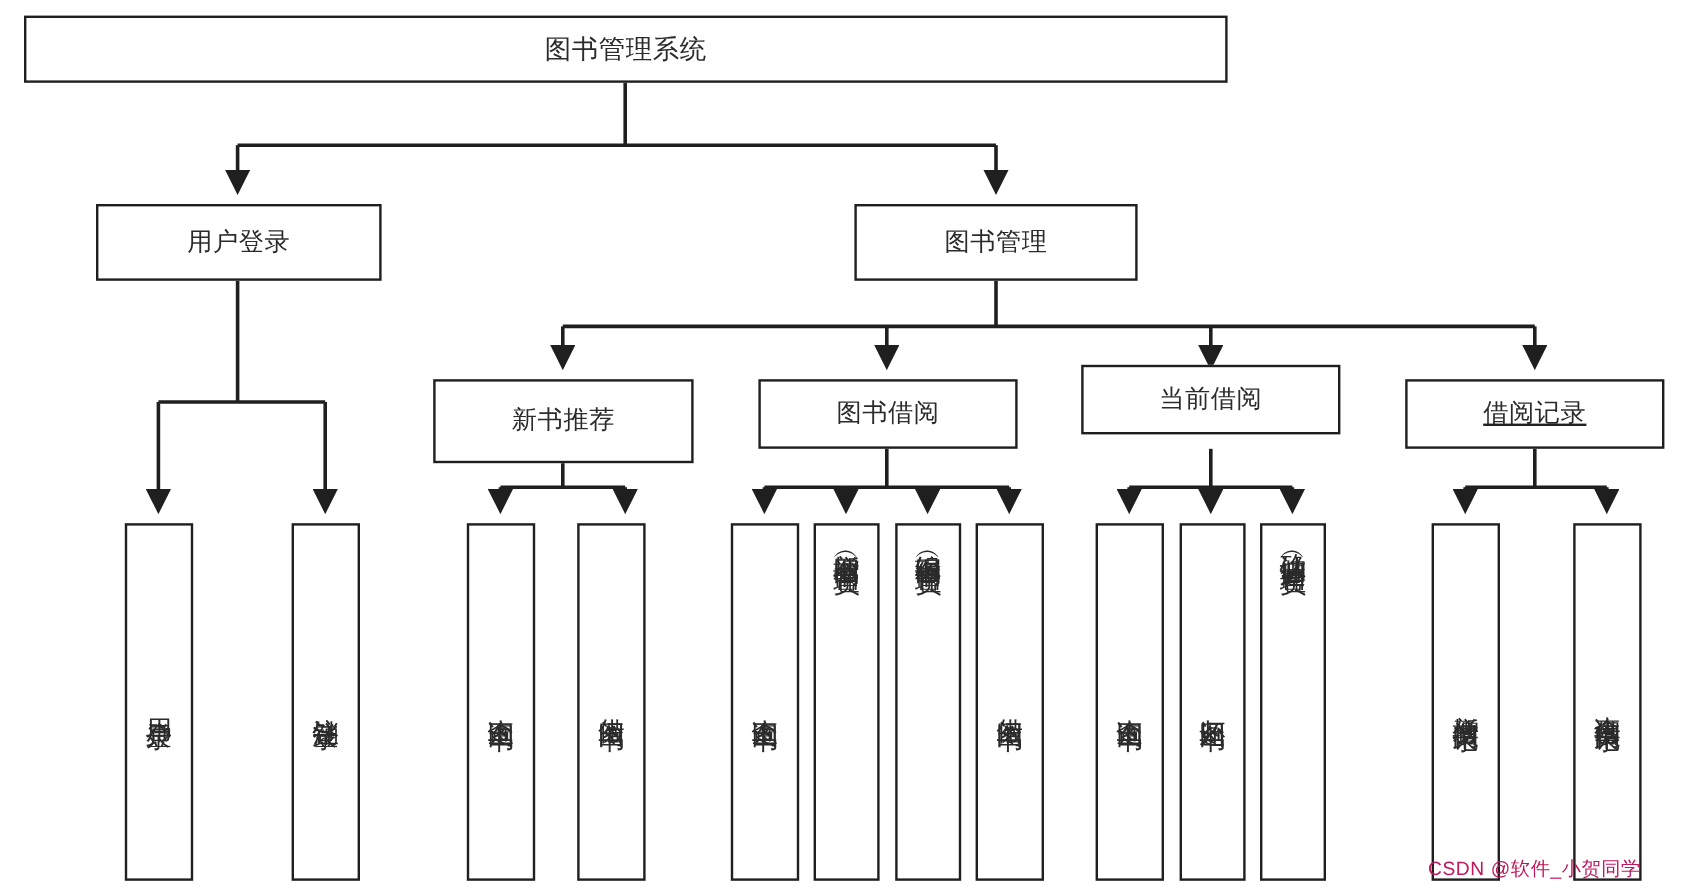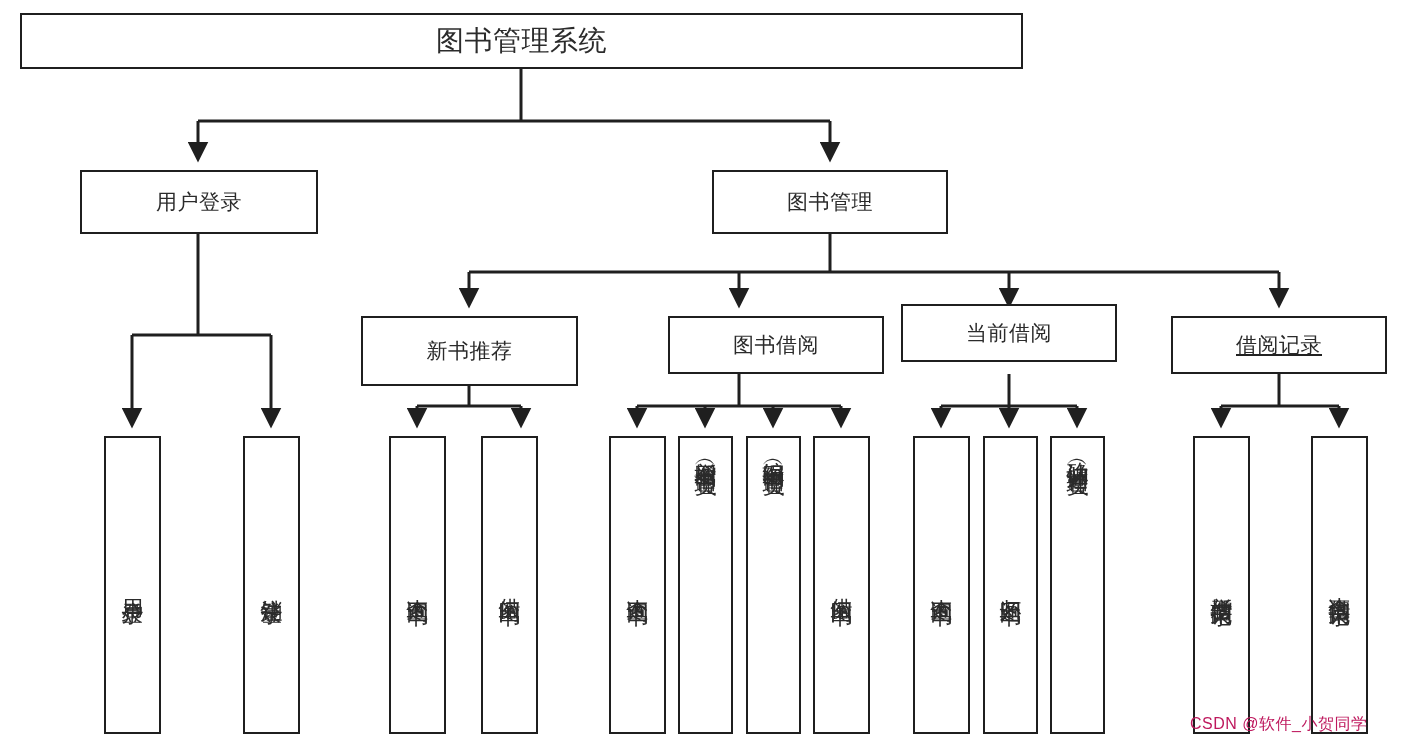--- a/index.html
+++ b/index.html
@@ -42,21 +42,21 @@
     line-height: 1.12;
     color: #2b2b2b;
     white-space: pre-wrap;
   }
   
   .node.horiz .label {
     font-size: 21px;
     letter-spacing: 0.5px;
   }
   .node.root .label {
-    font-size: 28px;
+    font-size: 22px;
   }
   
   .node.vert {
     align-items: flex-start;
     justify-content: center;
     padding-top: 6px;
   }
   .node.vert .label {
     writing-mode: vertical-rl;
     text-orientation: upright;
@@ -146,21 +146,21 @@
   </div>
 
   <div class="node horiz" style="left:712px; top:170px; width:236px; height:64px;">
     <span class="label">图书管理</span>
   </div>
 
   <div class="node horiz" style="left:361px; top:316px; width:217px; height:70px;">
     <span class="label">新书推荐</span>
   </div>
 
-  <div class="node horiz" style="left:668px; top:316px; width:216px; height:58px;">
+  <div class="node horiz" style="left:632px; top:316px; width:216px; height:58px;">
     <span class="label">图书借阅</span>
   </div>
 
   <div class="node horiz" style="left:901px; top:304px; width:216px; height:58px;">
     <span class="label">当前借阅</span>
   </div>
 
   <div class="node horiz" style="left:1171px; top:316px; width:216px; height:58px;text-decoration:underline;">
     <span class="label">借阅记录</span>
   </div>

